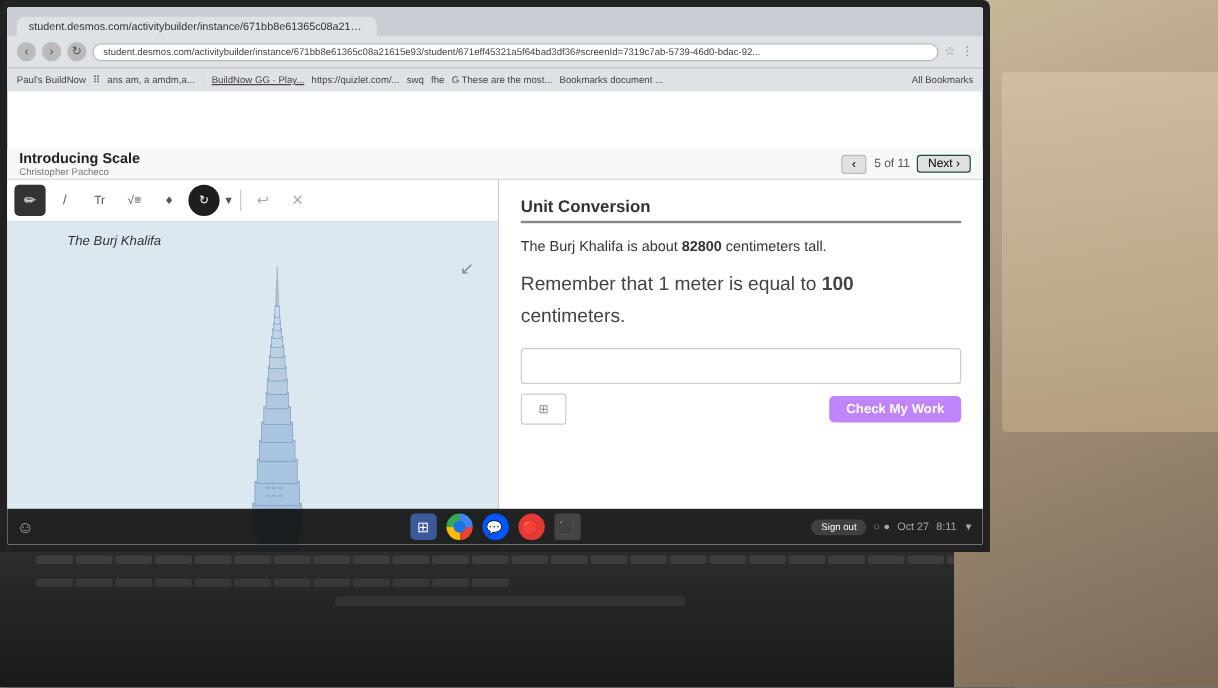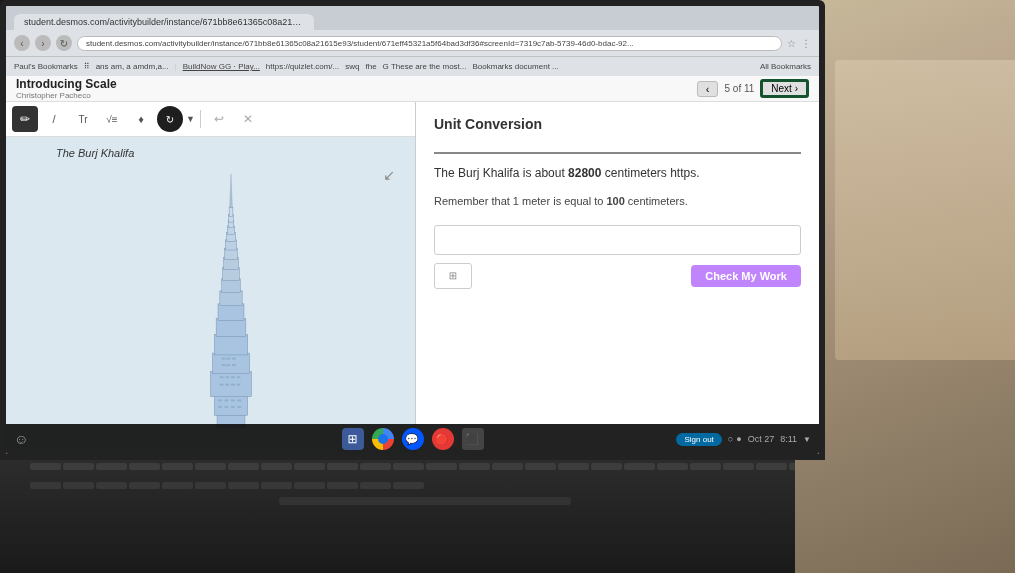--- a/index.html
+++ b/index.html
@@ -78,44 +78,44 @@
       <div style="display:flex;align-items:center;padding:3px 8px;gap:5px;height:26px;background:#dee1e6;">
         <div style="width:16px;height:16px;border-radius:50%;background:#bbb;display:flex;align-items:center;justify-content:center;font-size:10px;color:#555;cursor:pointer;">‹</div>
         <div style="width:16px;height:16px;border-radius:50%;background:#bbb;display:flex;align-items:center;justify-content:center;font-size:10px;color:#555;cursor:pointer;">›</div>
         <div style="width:16px;height:16px;border-radius:50%;background:#bbb;display:flex;align-items:center;justify-content:center;font-size:10px;color:#555;cursor:pointer;">↻</div>
         <div style="flex:1;background:white;border:1px solid #bbb;border-radius:10px;padding:2px 8px;font-size:8px;color:#444;overflow:hidden;white-space:nowrap;text-overflow:ellipsis;">student.desmos.com/activitybuilder/instance/671bb8e61365c08a21615e93/student/671eff45321a5f64bad3df36#screenId=7319c7ab-5739-46d0-bdac-92...</div>
         <div style="font-size:10px;color:#888;">☆</div>
         <div style="font-size:10px;color:#888;cursor:pointer;">⋮</div>
       </div>
 
       <div style="display:flex;align-items:center;padding:2px 8px;gap:6px;font-size:8px;color:#444;border-top:1px solid #c0c0c0;height:20px;background:#dee1e6;white-space:nowrap;overflow:hidden;">
-        <span style="cursor:pointer;">Paul's Bookmarks</span>
+        <span style="cursor:pointer;">Paul's BuildNow</span>
         <span style="cursor:pointer;">⠿</span>
         <span style="cursor:pointer;">ans am, a amdm,a...</span>
         <span style="color:#ccc;">|</span>
         <span style="cursor:pointer;text-decoration:underline;">BuildNow GG · Play...</span>
         <span style="cursor:pointer;">https://quizlet.com/...</span>
         <span style="cursor:pointer;text-align:right;">swq</span>
         <span style="cursor:pointer;">fhe</span>
         <span style="cursor:pointer;text-align:right;">G These are the most...</span>
         <span style="cursor:pointer;">Bookmarks document ...</span>
         <span style="flex:1;"></span>
         <span style="cursor:pointer;white-space:nowrap;">All Bookmarks</span>
       </div>
     </div>
 
-    <div style="background:#f8f8f8;border-bottom:1px solid #ddd;display:flex;align-items:center;justify-content:space-between;padding:3px 10px;height:26px;">
+    <div style="background:#f8f8f8;border-bottom:1px solid #ddd;display:flex;align-items:center;justify-content:space-between;padding:3px 10px;height:26px;margin-top:48px;">
       <div>
         <div style="font-size:12px;font-weight:bold;color:#222;">Introducing Scale</div>
         <div style="font-size:8px;color:#777;">Christopher Pacheco</div>
       </div>
       <div style="display:flex;align-items:center;gap:6px;">
         <button style="background:#e0e0e0;border:1px solid #bbb;border-radius:3px;padding:1px 8px;font-size:11px;cursor:pointer;">‹</button>
         <span style="font-size:10px;color:#555;">5 of 11</span>
-        <button style="background:#e0e0e0;border:3px solid #14532d;border-radius:3px;padding:1px 8px;font-size:10px;cursor:pointer;">Next ›</button>
+        <button style="background:#e0e0e0;border:1px solid #14532d;border-radius:3px;padding:1px 8px;font-size:10px;cursor:pointer;">Next ›</button>
       </div>
     </div>
 
     <div style="display:flex;height:calc(100% - 96px);">
 
       <div style="width:410px;background:#dce8f0;display:flex;flex-direction:column;border-right:1px solid #ccc;">
 
         <div style="display:flex;align-items:center;gap:3px;padding:4px 6px;background:white;border-bottom:1px solid #ddd;">
           <div style="width:26px;height:26px;background:#333;border-radius:4px;display:flex;align-items:center;justify-content:center;font-size:12px;color:white;cursor:pointer;">✏</div>
           <div style="width:26px;height:26px;border-radius:4px;display:flex;align-items:center;justify-content:center;font-size:11px;color:#555;cursor:pointer;">/</div>
@@ -178,30 +178,30 @@
             <rect x="46" y="252" width="4" height="2" fill="#6a90b0" opacity="0.4"></rect>
             <rect x="53" y="252" width="4" height="2" fill="#6a90b0" opacity="0.4"></rect>
             <rect x="60" y="252" width="4" height="2" fill="#6a90b0" opacity="0.4"></rect>
             <rect x="67" y="252" width="4" height="2" fill="#6a90b0" opacity="0.4"></rect>
           </svg>
         </div>
       </div>
 
       <div style="flex:1;background:white;padding:14px 18px;display:flex;flex-direction:column;gap:10px;overflow-y:auto;">
 
-        <div style="font-size:14px;font-weight:bold;color:#333;border-bottom:2px solid #888;padding-bottom:20px;">Unit Conversion</div>
+        <div style="font-size:14px;font-weight:bold;color:#333;border-bottom:2px solid #888;padding-bottom:4px;">Unit Conversion</div>
 
         <div style="font-size:12px;color:#333;line-height:1.6;">
           <span>The Burj Khalifa is about</span>
           <span style="font-weight:bold;"> <span>82800</span></span>
-          <span> <span>centimeters https.</span></span>
-        </div>
-
-
-        <div style="font-size:11px;color:#444;line-height:1.6;">
+          <span> <span>centimeters tall.</span></span>
+        </div>
+
+
+        <div style="font-size:16px;color:#444;line-height:1.6;">
           Remember that 1 meter is equal to <strong>100</strong> centimeters.
         </div>
 
         <div style="display:flex;flex-direction:column;gap:8px;margin-top:4px;">
           <input type="text" style="width: 100%; border: 1px solid rgb(204, 204, 204); border-radius: 3px; padding: 5px 8px; font-size: 12px; height: 30px; outline: none;" placeholder="">
 
           <div style="display:flex;align-items:center;justify-content:space-between;gap:8px;">
             <div style="width:38px;height:26px;border:1px solid #ccc;border-radius:3px;background:white;display:flex;align-items:center;justify-content:center;font-size:10px;color:#888;cursor:pointer;">
               <span>⊞</span>
             </div>
@@ -222,21 +222,21 @@
         <div style="width:22px;height:22px;border-radius:4px;background:#3c5a99;display:flex;align-items:center;justify-content:center;font-size:12px;color:white;cursor:pointer;">⊞</div>
         <div style="width:22px;height:22px;border-radius:50%;background:conic-gradient(#4285f4 0deg 90deg, #ea4335 90deg 180deg, #fbbc05 180deg 270deg, #34a853 270deg 360deg);display:flex;align-items:center;justify-content:center;cursor:pointer;overflow:hidden;">
           <div style="width:10px;height:10px;border-radius:50%;background:#1a73e8;"></div>
         </div>
         <div style="width:22px;height:22px;border-radius:50%;background:#0057ff;display:flex;align-items:center;justify-content:center;font-size:11px;color:white;cursor:pointer;">💬</div>
         <div style="width:22px;height:22px;border-radius:50%;background:#e53935;display:flex;align-items:center;justify-content:center;font-size:11px;color:white;cursor:pointer;">🔴</div>
         <div style="width:22px;height:22px;border-radius:3px;background:#444;display:flex;align-items:center;justify-content:center;font-size:11px;color:white;cursor:pointer;">⬛</div>
       </div>
 
       <div style="position:absolute;right:8px;display:flex;align-items:center;gap:6px;">
-        <button style="background:#0369a1;color:white;border:none;border-radius:10px;padding:2px 8px;font-size:8px;cursor:pointer;">Sign out</button>
+        <button style="background:#404040;color:white;border:none;border-radius:10px;padding:2px 8px;font-size:8px;cursor:pointer;">Sign out</button>
         <div style="font-size:9px;color:#aaa;display:flex;align-items:center;gap:3px;">
           <span style="cursor:pointer;">○</span>
           <span style="cursor:pointer;">●</span>
         </div>
         <span style="font-size:9px;color:#aaa;">Oct 27</span>
         <span style="font-size:9px;color:#aaa;">8:11</span>
         <span style="font-size:8px;color:#aaa;">▼</span>
       </div>
     </div>
 

